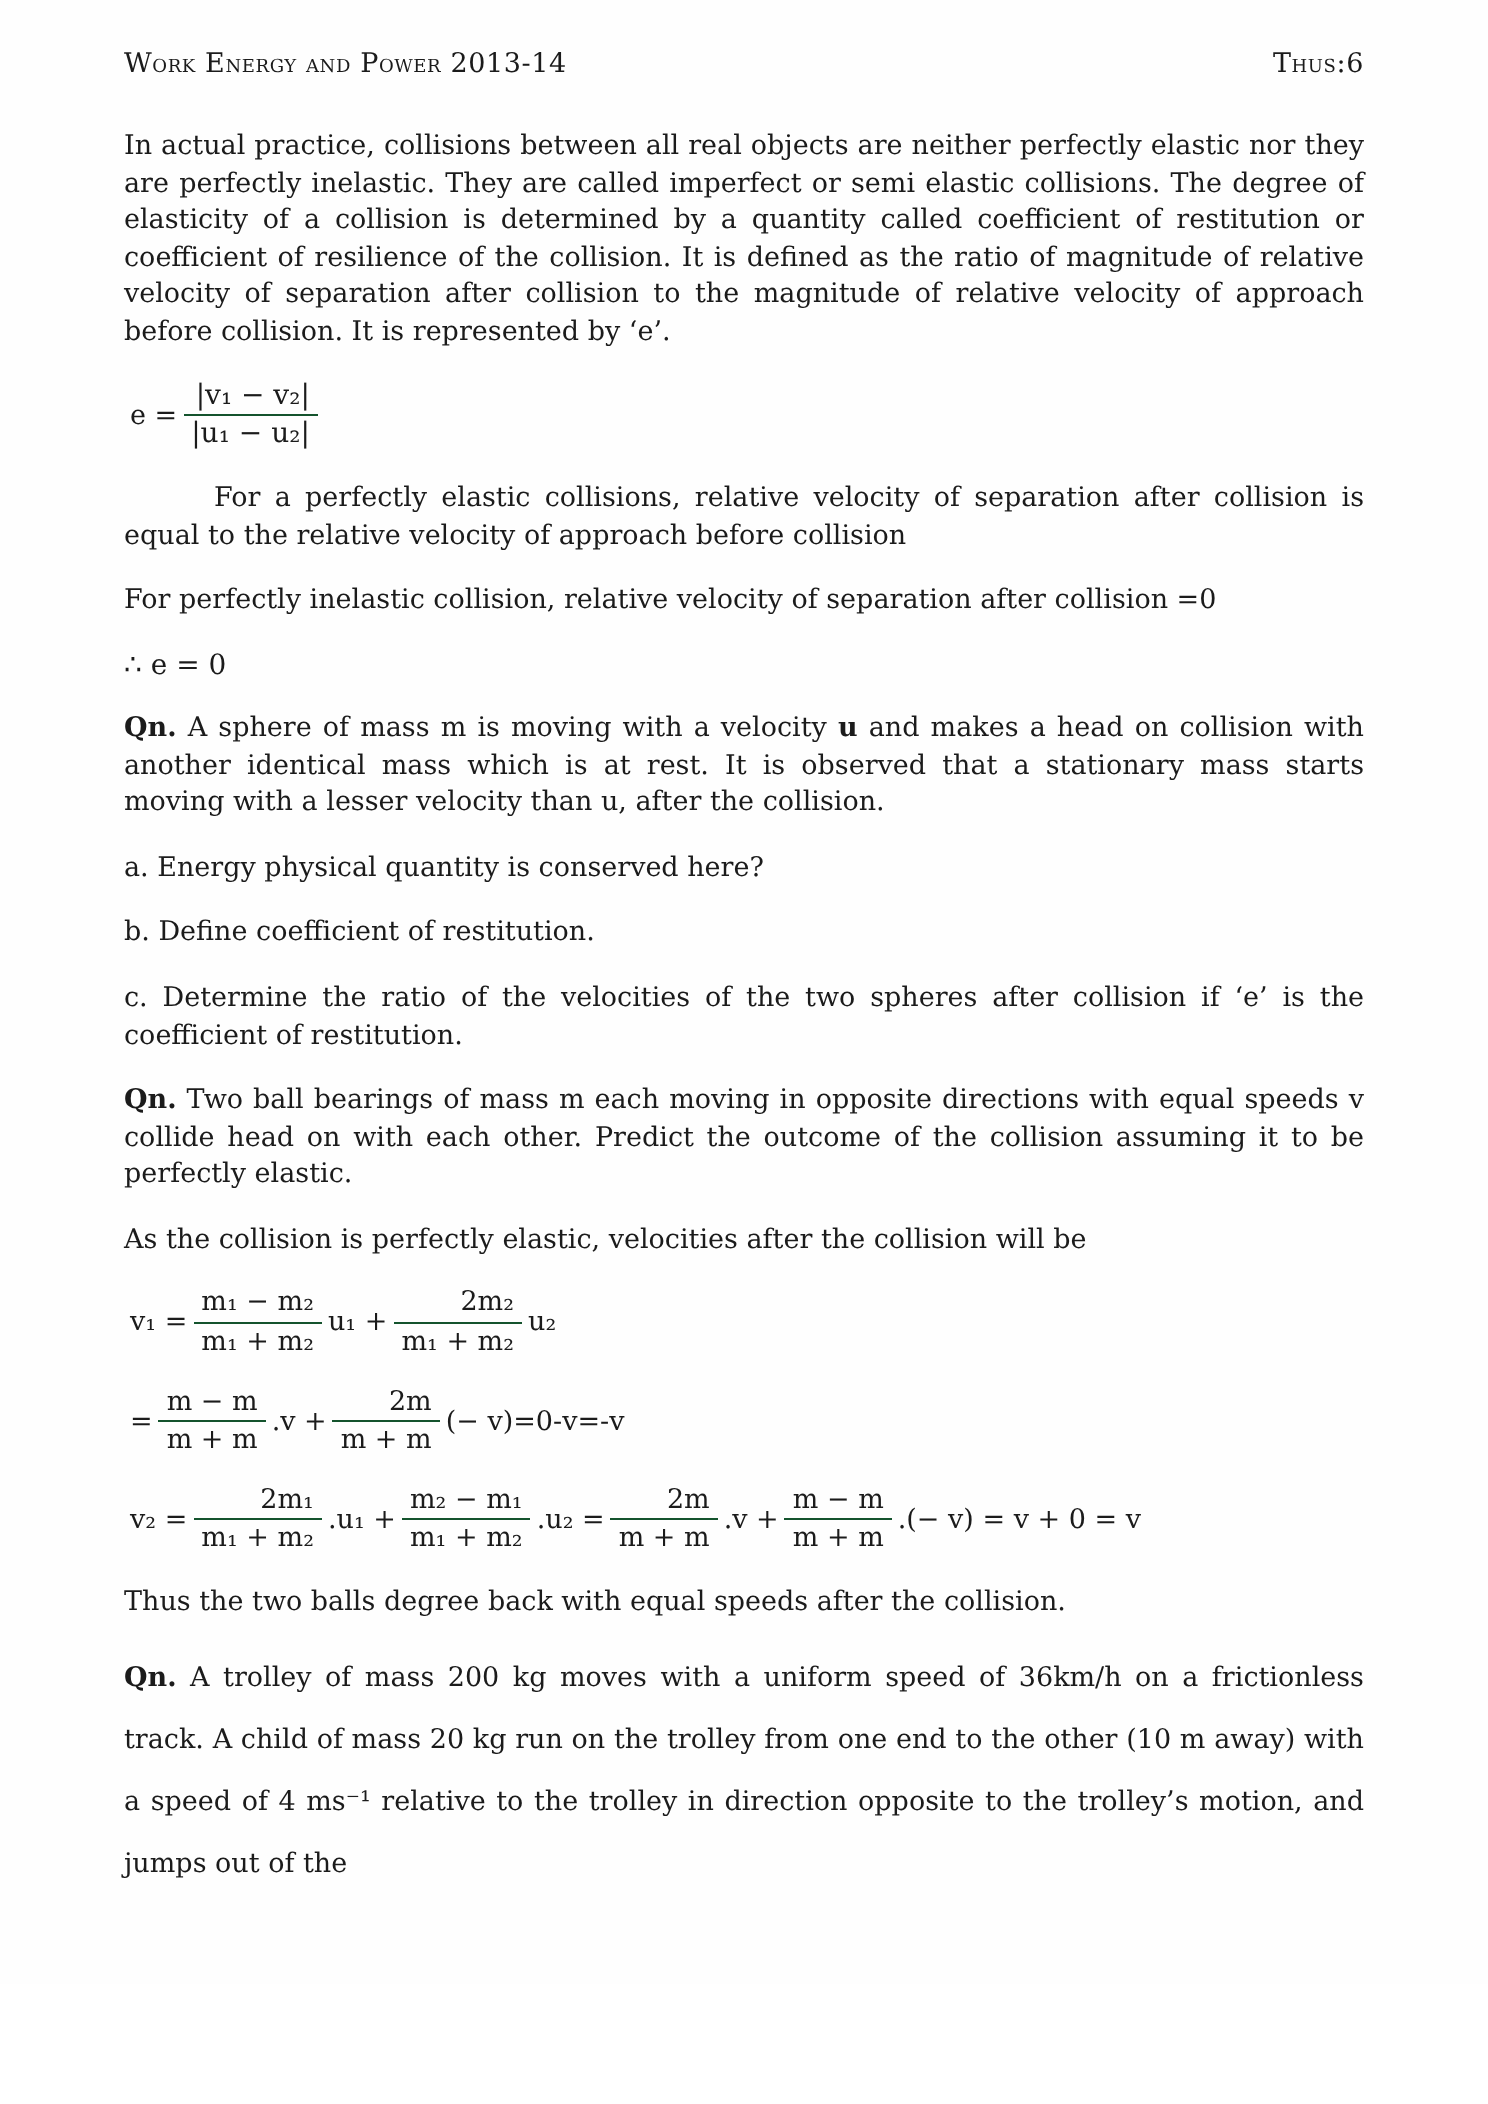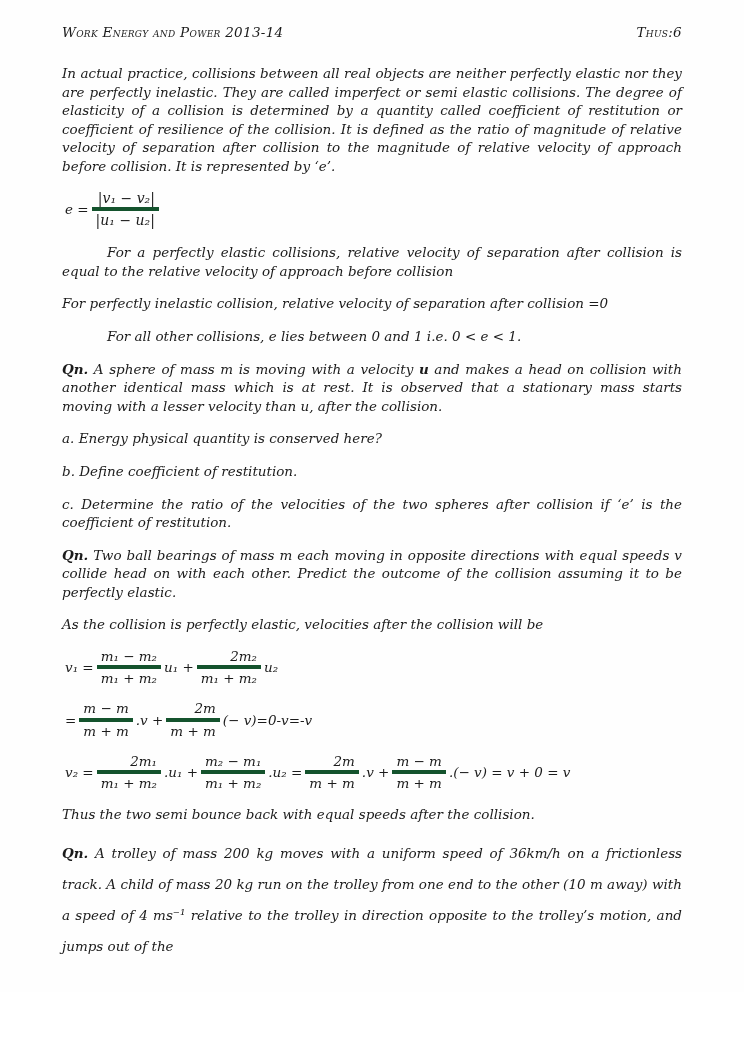--- a/index.html
+++ b/index.html
@@ -2,41 +2,40 @@
 <html><head>
 <meta charset="utf-8">
 <style>
   html,body { margin:0; padding:0; background:#ffffff; }
   .page {
     width:744px; height:992px; box-sizing:border-box;
     padding:24px 62px 10px 62px;
     background:#fefefe; color:#1b1b1b;
     font-family:"DejaVu Serif","Liberation Serif",serif;
     overflow:hidden;
-    font-style:italic;
   }
   .header {
     display:flex; justify-content:space-between; align-items:baseline;
     font-variant:small-caps; font-size:13.5px; letter-spacing:0.3px;
     margin-bottom:24px;
   }
   .para {
     font-size:13.5px; line-height:18.6px; text-align:justify;
     margin:0 0 14px 0;
   }
   .indent1 { text-indent:45px; }
   .wide-lines { line-height:31px; }
   .bold { font-weight:bold;margin-top:36px; }
   .math-line { font-size:14px; margin:14px 0; }
   .math-block { margin:8px 0 14px 48px; font-size:14.5px; }
   .eq { margin:14px 0; font-size:13.5px; white-space:nowrap; }
   .eq .tok { display:inline-block; vertical-align:middle; margin:0 3px; }
   .frac { display:inline-block; vertical-align:middle; text-align:right; line-height:1.2; }
   .frac .fnum { display:block; padding:0 4px 1px 4px; }
-  .frac .fden { display:block; border-top:4px solid #14532d; padding:1px 4px 0 4px; }
+  .frac .fden { display:block; border-top:1px solid #14532d; padding:1px 4px 0 4px; }
   .math-block .frac { font-size:14px; }
   p:last-child { margin-bottom:0; }
 </style>
 </head>
 <body>
 
 <div class="page">
 
   <div class="header">
     <span>Work Energy and Power 2013-14</span>
@@ -47,22 +46,22 @@
 
   <div class="math-block eq">
     <span class="tok">e =</span><span class="frac"><span class="fnum">|v₁ − v₂|</span><span class="fden">|u₁ − u₂|</span></span>
   </div>
 
   <p class="para indent1">For a perfectly elastic collisions, relative velocity of separation after collision is equal to the relative velocity of approach before collision</p>
 
 
   <p class="para">For perfectly inelastic collision, relative velocity of separation after collision =0</p>
 
+  <p class="math-line">∴ e = 0</p>
 
-  <p class="para indent1"><span>For all other collisions, e lies between 0 and 1 i.e. </span><span class="math-inline">0 &lt; e &lt; 1.</span></p>
 
   <p class="para"><span class="bold">Qn.</span><span> A sphere of mass m is moving with a velocity </span><span class="bold">u</span><span> and makes a head on collision with another identical mass which is at rest. It is observed that a stationary mass starts moving with a lesser velocity than u, after the collision.</span></p>
 
   <p class="para">a. Energy physical quantity is conserved here?</p>
 
   <p class="para">b. Define coefficient of restitution.</p>
 
   <p class="para">c. Determine the ratio of the velocities of the two spheres after collision if ‘e’ is the coefficient of restitution.</p>
 
   <p class="para"><span class="bold">Qn.</span><span> Two ball bearings of mass m each moving in opposite directions with equal speeds v collide head on with each other. Predict the outcome of the collision assuming it to be perfectly elastic.</span></p>
@@ -75,17 +74,17 @@
   </div>
 
   <div class="eq">
     <span class="tok">=</span><span class="frac"><span class="fnum">m − m</span><span class="fden">m + m</span></span><span class="tok">.v +</span><span class="frac"><span class="fnum">2m</span><span class="fden">m + m</span></span><span class="tok">(− v)=0-v=-v</span>
   </div>
 
   <div class="eq">
     <span class="tok">v₂ =</span><span class="frac"><span class="fnum">2m₁</span><span class="fden">m₁ + m₂</span></span><span class="tok">.u₁ +</span><span class="frac"><span class="fnum">m₂ − m₁</span><span class="fden">m₁ + m₂</span></span><span class="tok">.u₂ =</span><span class="frac"><span class="fnum">2m</span><span class="fden">m + m</span></span><span class="tok">.v +</span><span class="frac"><span class="fnum">m − m</span><span class="fden">m + m</span></span><span class="tok">.(− v) = v + 0 = v</span>
   </div>
 
-  <p class="para">Thus the two semi bounce back with equal speeds after the collision.</p>
+  <p class="para">Thus the two balls degree back with equal speeds after the collision.</p>
 
   <p class="para wide-lines"><span class="bold">Qn.</span><span> A trolley of mass 200 kg moves with a uniform speed of 36km/h on a frictionless track. A child of mass 20 kg run on the trolley from one end to the other (10 m away) with a speed of 4 ms⁻¹ relative to the trolley in direction opposite to the trolley’s motion, and jumps out of the</span></p>
 
 </div>
 
 </body></html>

